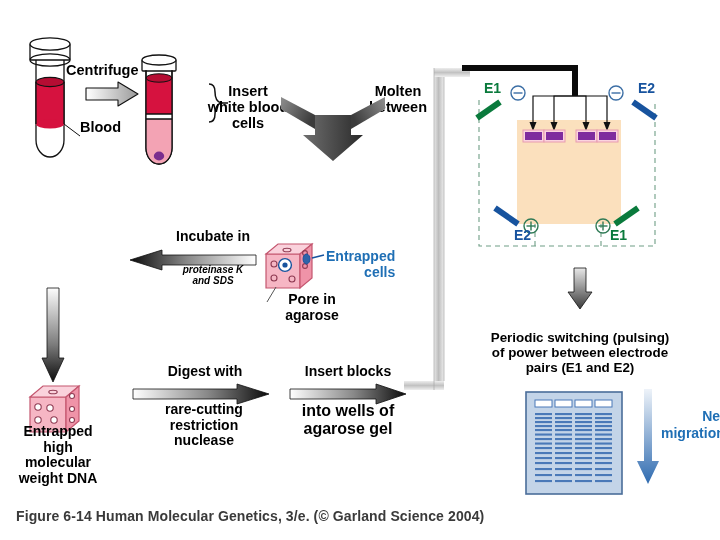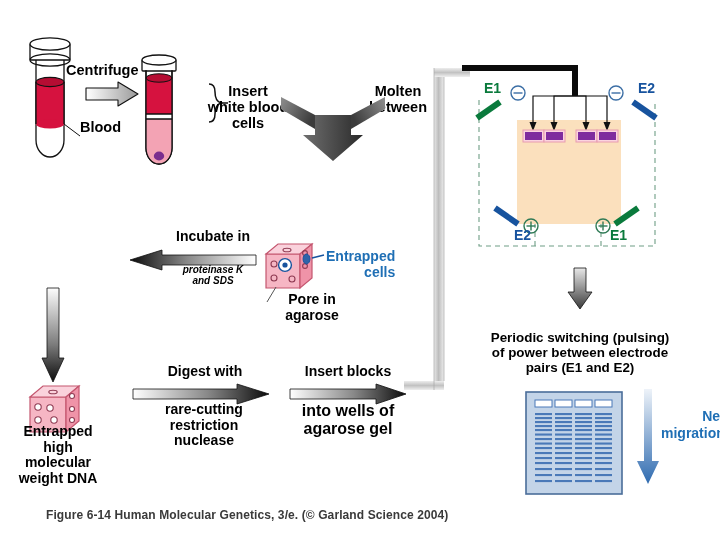--- a/index.html
+++ b/index.html
@@ -7,22 +7,22 @@
        -webkit-font-smoothing:antialiased;overflow:hidden;position:relative;}
   #stage{position:relative;width:720px;height:540px;background:#fff;}
   .abs{position:absolute;}
   .lbl{position:absolute;font-weight:bold;color:#000;line-height:1.12;}
   .lbl.c{text-align:center;}
   .lbl.l{text-align:right;}
   .blue{color:#1f6fb5;}
   .grn{color:#0a7a3c;}
   .dkblue{color:#17539e;}
   svg{display:block;overflow:visible;}
-  .cap{position:absolute;left:16px;top:508px;font-size:12px;color:#3a3a3a;
-       font-weight:bold;letter-spacing:.1px;white-space:nowrap;margin-left:30px;}
+  .cap{position:absolute;left:16px;top:508px;font-size:14px;color:#3a3a3a;
+       font-weight:bold;letter-spacing:.1px;white-space:nowrap;}
 </style>
 </head>
 <body>
 
 <div id="stage">
 
   <svg class="abs" style="left:18px;top:36px;" width="80" height="128" viewBox="0 0 80 128">
     <g stroke="#111" stroke-width="1.3" fill="#fff">
       <path d="M18 22 L18 104 a14 17 0 0 0 28 0 L46 22 Z"></path>
       <rect x="12" y="8" width="40" height="16" rx="1"></rect>

